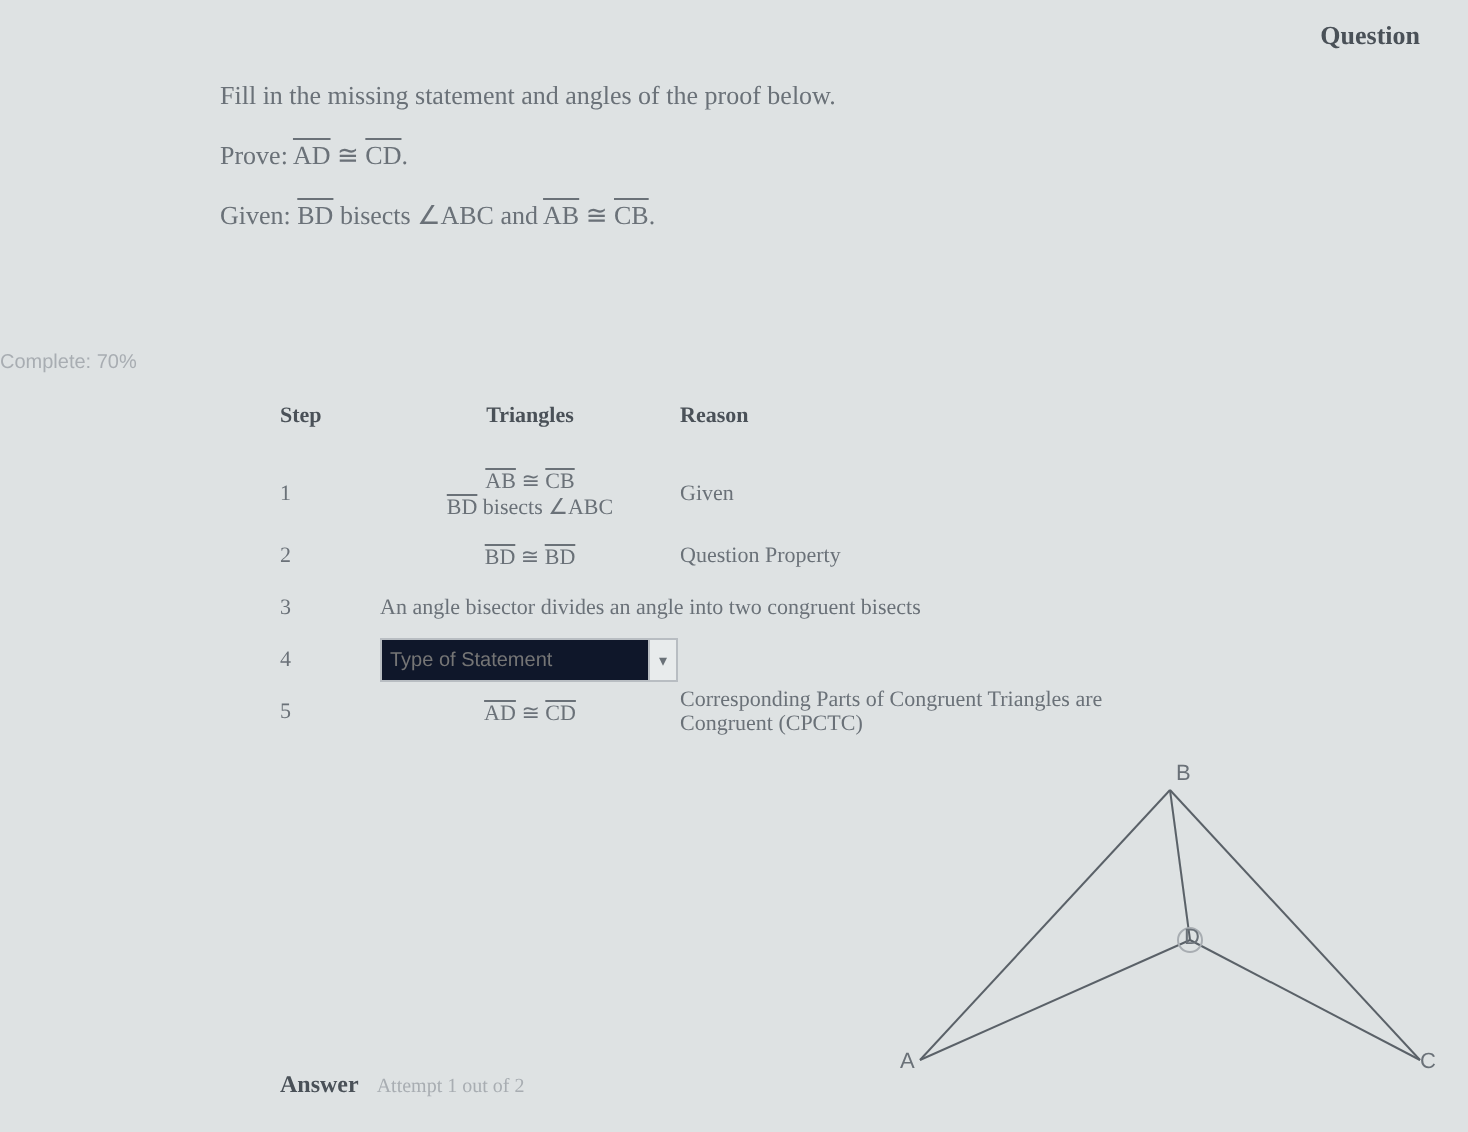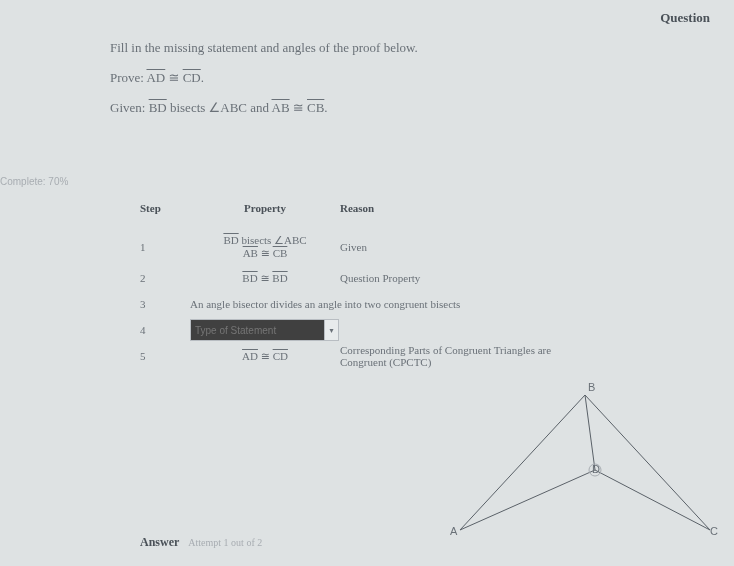--- a/index.html
+++ b/index.html
@@ -53,21 +53,21 @@
     font-size: 11px;
     color: #6a7178;
   }
   .proof-head { font-weight: bold; color: #4a5158; margin-bottom: 8px; }
   .col-step { width: 50px; }
   .col-stmt { width: 150px; text-align: center; }
   .col-reason { flex: 1; }
   .stmt-input {
     width: 135px;
     height: 22px;
-    background: #404040;
+    background: #0f172a;
     border: 1px solid #b8bdc2;
     font-size: 10px;
     color: #9aa0a6;
     padding: 0 4px;
     font-family: Arial, sans-serif;
   }
   .dropdown-wrap { display: flex; align-items: center; }
   .dd-caret {
     width: 14px;
     height: 22px;
@@ -115,29 +115,29 @@
     <span>Prove: </span><span class="over">AD</span><span> ≅ </span><span class="over">CD</span><span>.</span>
   </div>
   <div class="q-line">
     <span>Given: </span><span class="over">BD</span><span> bisects ∠ABC and </span><span class="over">AB</span><span> ≅ </span><span class="over">CB</span><span>.</span>
   </div>
 </div>
 
 <div class="proof-table">
   <div class="proof-row proof-head">
     <div class="col-step">Step</div>
-    <div class="col-stmt">Property</div>
+    <div class="col-stmt">Triangles</div>
     <div class="col-reason">Reason</div>
   </div>
 
   <div class="proof-row" style="height:36px;">
     <div class="col-step">1</div>
     <div class="col-stmt">
+      <div><span class="over">AB</span><span> ≅ </span><span class="over">CB</span></div>
       <div><span class="over">BD</span><span> bisects ∠ABC</span></div>
-      <div><span class="over">AB</span><span> ≅ </span><span class="over">CB</span></div>
     </div>
     <div class="col-reason">Given</div>
   </div>
 
   <div class="proof-row">
     <div class="col-step">2</div>
     <div class="col-stmt">
       <span class="over">BD</span><span> ≅ </span><span class="over">BD</span>
     </div>
     <div class="col-reason">Question Property</div>

